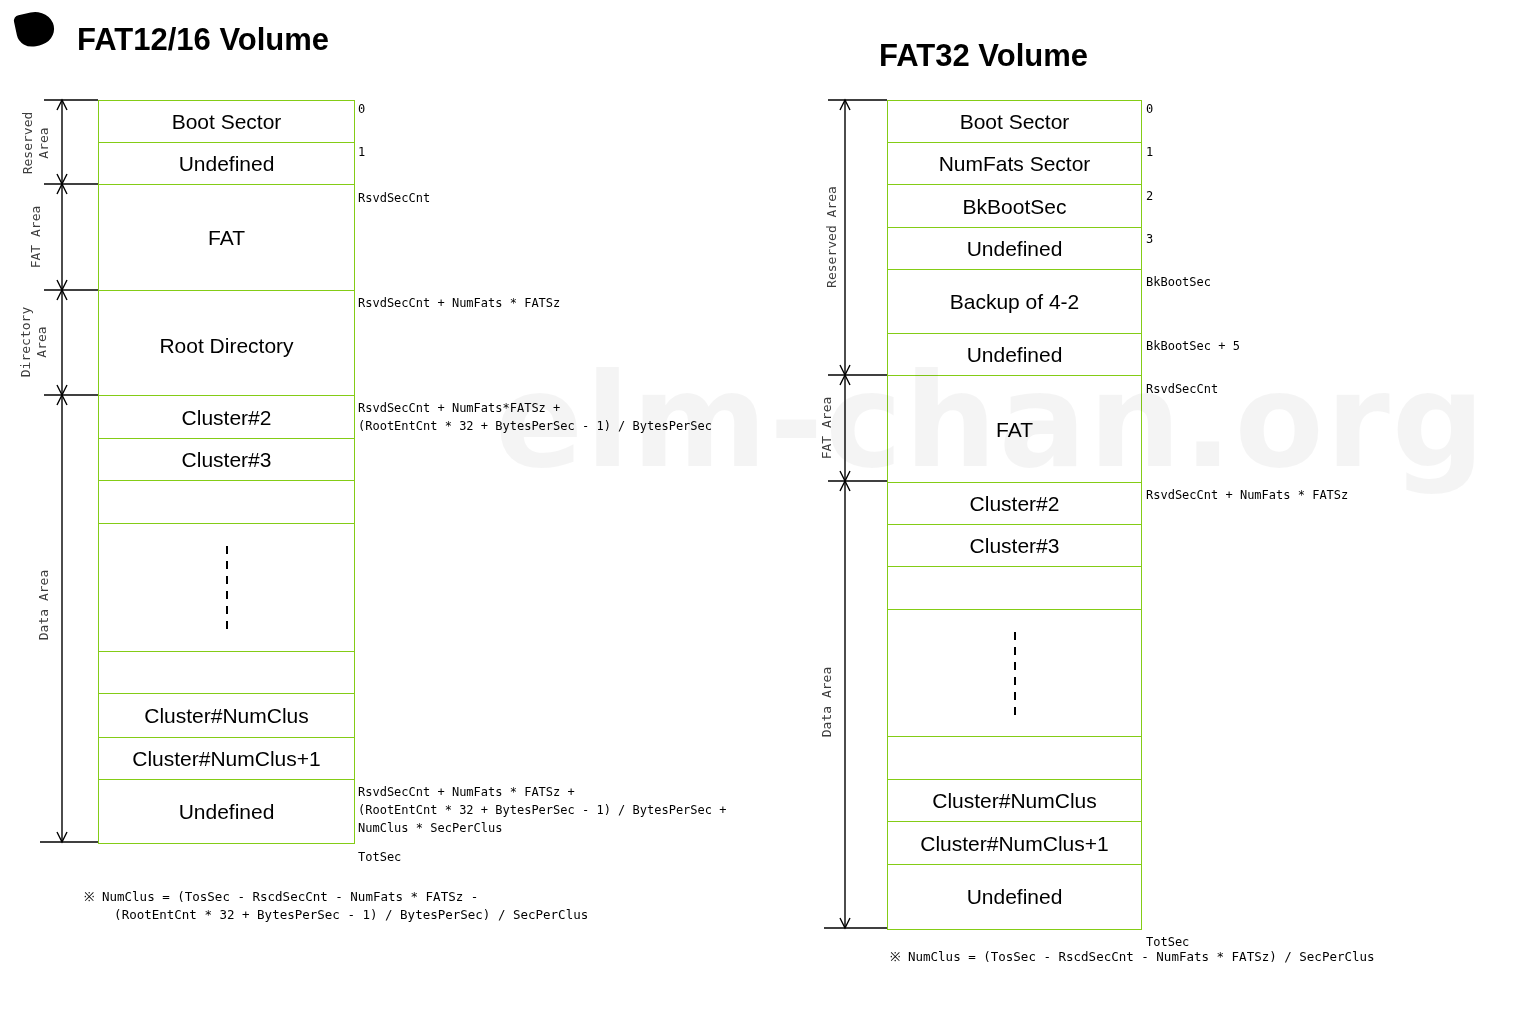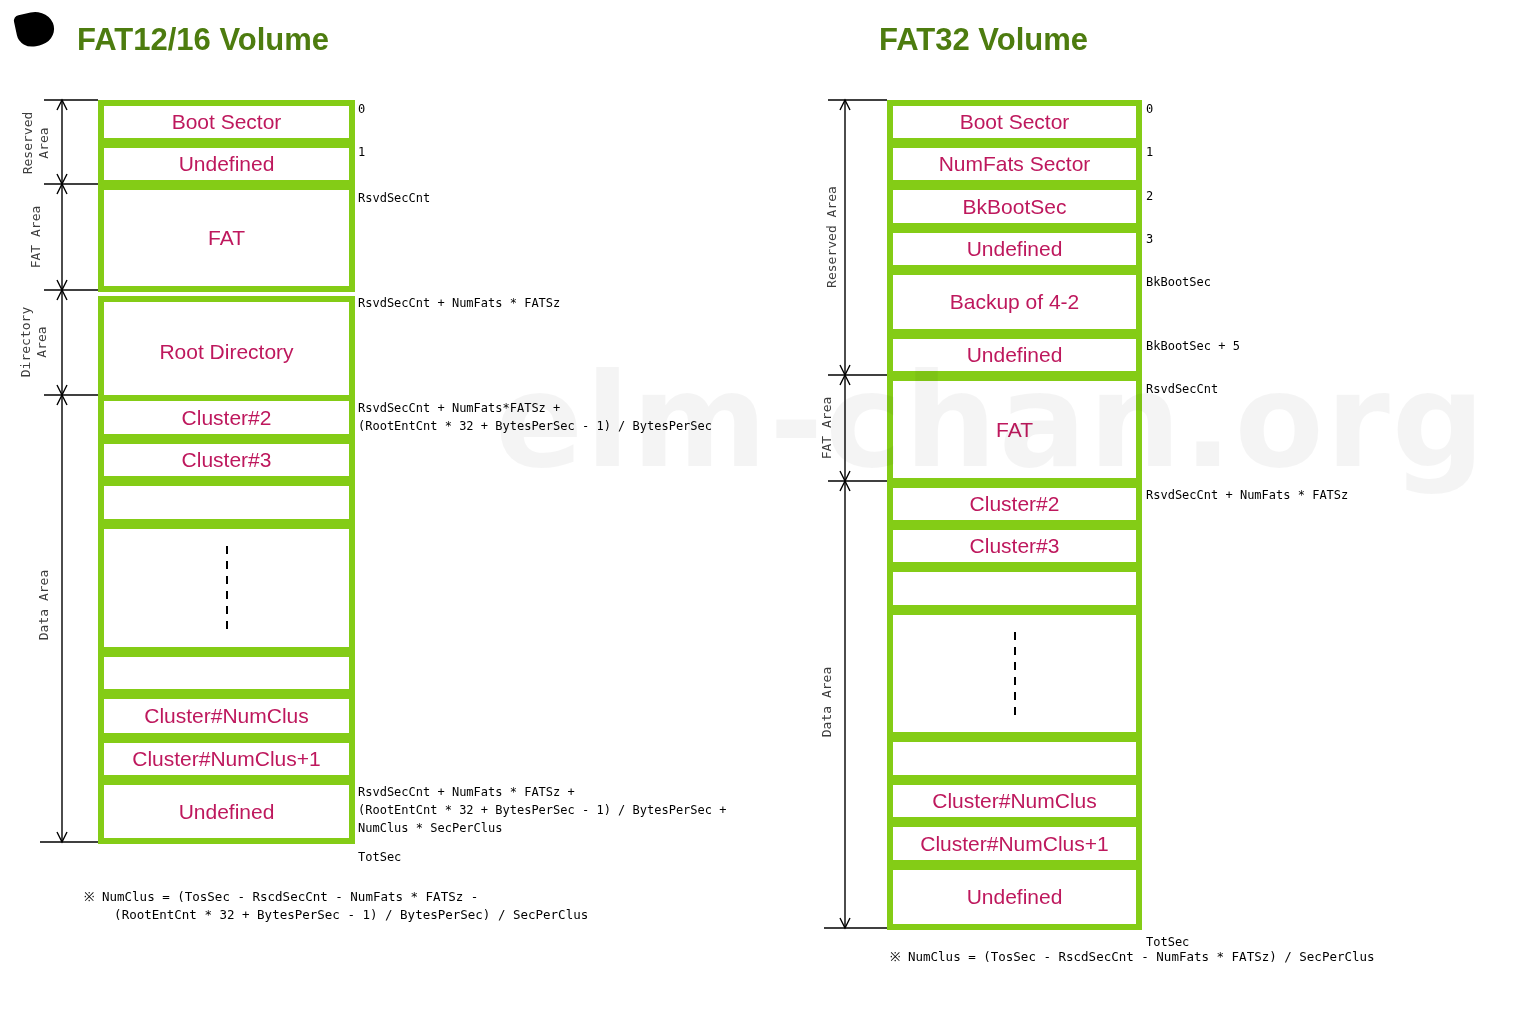--- a/index.html
+++ b/index.html
@@ -1,24 +1,24 @@
 <!DOCTYPE html>
 <html><head>
 <meta charset="utf-8">
 <style>
   html,body { margin:0; padding:0; background:#fff; }
   .stage { position:relative; width:1520px; height:1020px; background:#fff; overflow:hidden;
            font-family:"Liberation Sans", sans-serif; }
 
-  .title { position:absolute; font:bold 31px "Liberation Sans", sans-serif; color:#4d7c0f;
+  .title { position:absolute; font:bold 31px "Liberation Sans", sans-serif; color:#000000;
            white-space:nowrap; z-index:3; }
 
-  .cell { position:absolute; box-sizing:border-box; border:6px solid #84cc16; background:#fff;
+  .cell { position:absolute; box-sizing:border-box; border:1px solid #84cc16; background:#fff;
           display:flex; align-items:center; justify-content:center;
-          font:21px "Liberation Sans", sans-serif; color:#be185d; z-index:2; white-space:nowrap; }
+          font:21px "Liberation Sans", sans-serif; color:#000000; z-index:2; white-space:nowrap; }
 
   .vdots { width:2px; height:84px;
            background:repeating-linear-gradient(180deg,#000 0 8px,transparent 8px 15px); }
 
   .vlabel { position:absolute; font:13px "DejaVu Sans Mono", monospace; color:#3c3c3c;
             white-space:pre; text-align:center; line-height:16px;
             transform:rotate(-90deg); z-index:2; }
 
   .ann { position:absolute; font:12px "DejaVu Sans Mono", monospace; color:#000;
          white-space:pre; line-height:18px; z-index:3; }
@@ -38,21 +38,21 @@
                  transform:rotate(-12deg); z-index:4; }
 </style>
 </head>
 <body>
 
 <div class="stage">
 
   <div class="corner-blob"></div>
 
   <div class="title" style="left:77px;top:22px">FAT12/16 Volume</div>
-  <div class="title" style="left:879px;top:22px">FAT32 Volume</div>
+  <div class="title" style="left:879px;top:38px">FAT32 Volume</div>
 
   <svg class="arrows" width="1520" height="1020" viewBox="0 0 1520 1020">
 
     <line x1="62" y1="100" x2="62" y2="842"></line>
     <line x1="44" y1="100" x2="98" y2="100"></line>
     <line x1="44" y1="184" x2="98" y2="184"></line>
     <line x1="44" y1="290" x2="98" y2="290"></line>
     <line x1="44" y1="395" x2="98" y2="395"></line>
     <line x1="40" y1="842" x2="98" y2="842"></line>
     <path d="M57,110 L62,100 L67,110"></path>
@@ -75,21 +75,21 @@
   <div class="vlabel" style="left:-6px;top:127px;width:84px;height:32px">Reserved
 Area</div>
   <div class="vlabel" style="left:-6px;top:229px;width:84px;height:16px">FAT Area</div>
   <div class="vlabel" style="left:-14px;top:326px;width:96px;height:32px">Directory
 Area</div>
   <div class="vlabel" style="left:-4px;top:597px;width:96px;height:16px">Data Area</div>
 
   <div class="cell" style="left:98px;top:100px;width:257px;height:44px">Boot Sector</div>
   <div class="cell" style="left:98px;top:142px;width:257px;height:44px">Undefined</div>
   <div class="cell" style="left:98px;top:184px;width:257px;height:108px">FAT</div>
-  <div class="cell" style="left:98px;top:296px;width:257px;height:111px">Root Directory</div>
+  <div class="cell" style="left:98px;top:290px;width:257px;height:111px">Root Directory</div>
   <div class="cell" style="left:98px;top:395px;width:257px;height:45px">Cluster#2</div>
   <div class="cell" style="left:98px;top:438px;width:257px;height:44px">Cluster#3</div>
   <div class="cell" style="left:98px;top:480px;width:257px;height:45px"></div>
   <div class="cell" style="left:98px;top:523px;width:257px;height:130px">
     <div class="vdots"></div>
   </div>
   <div class="cell" style="left:98px;top:651px;width:257px;height:44px"></div>
   <div class="cell" style="left:98px;top:693px;width:257px;height:46px">Cluster#NumClus</div>
   <div class="cell" style="left:98px;top:737px;width:257px;height:44px">Cluster#NumClus+1</div>
   <div class="cell" style="left:98px;top:779px;width:257px;height:65px">Undefined</div>

